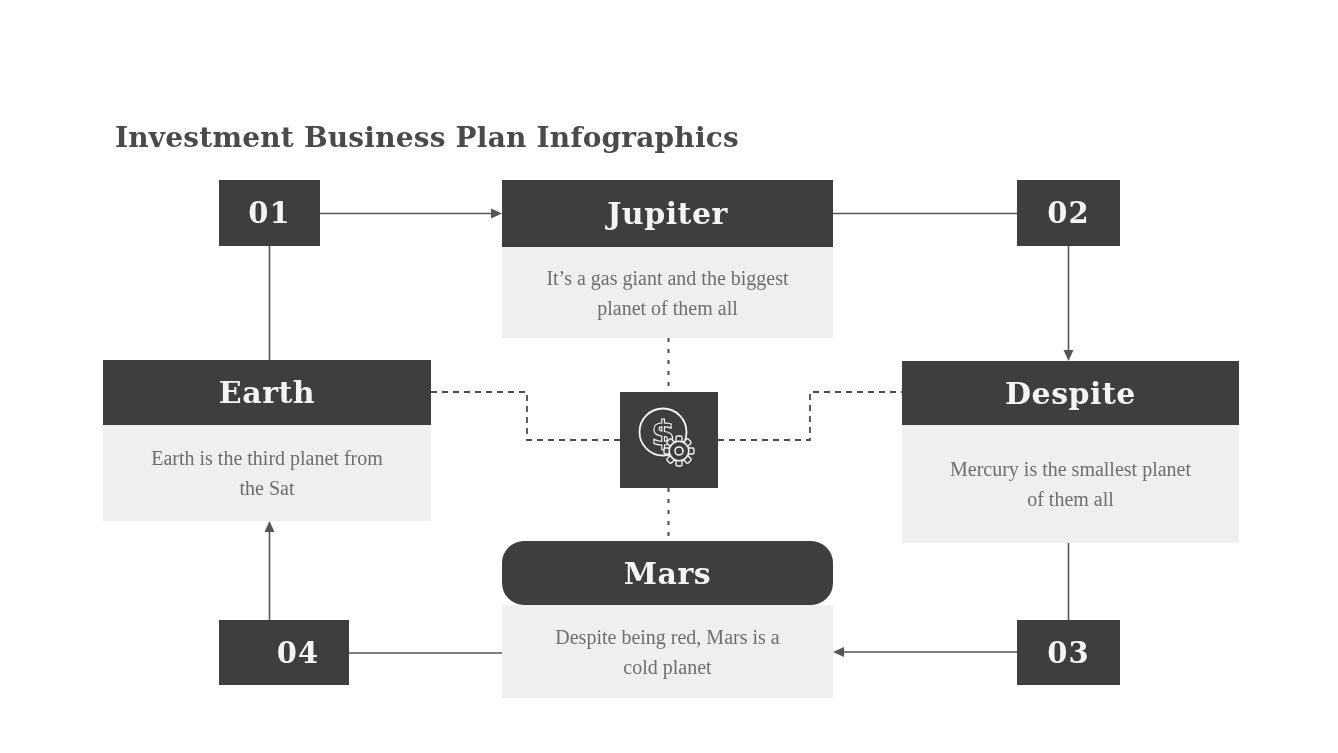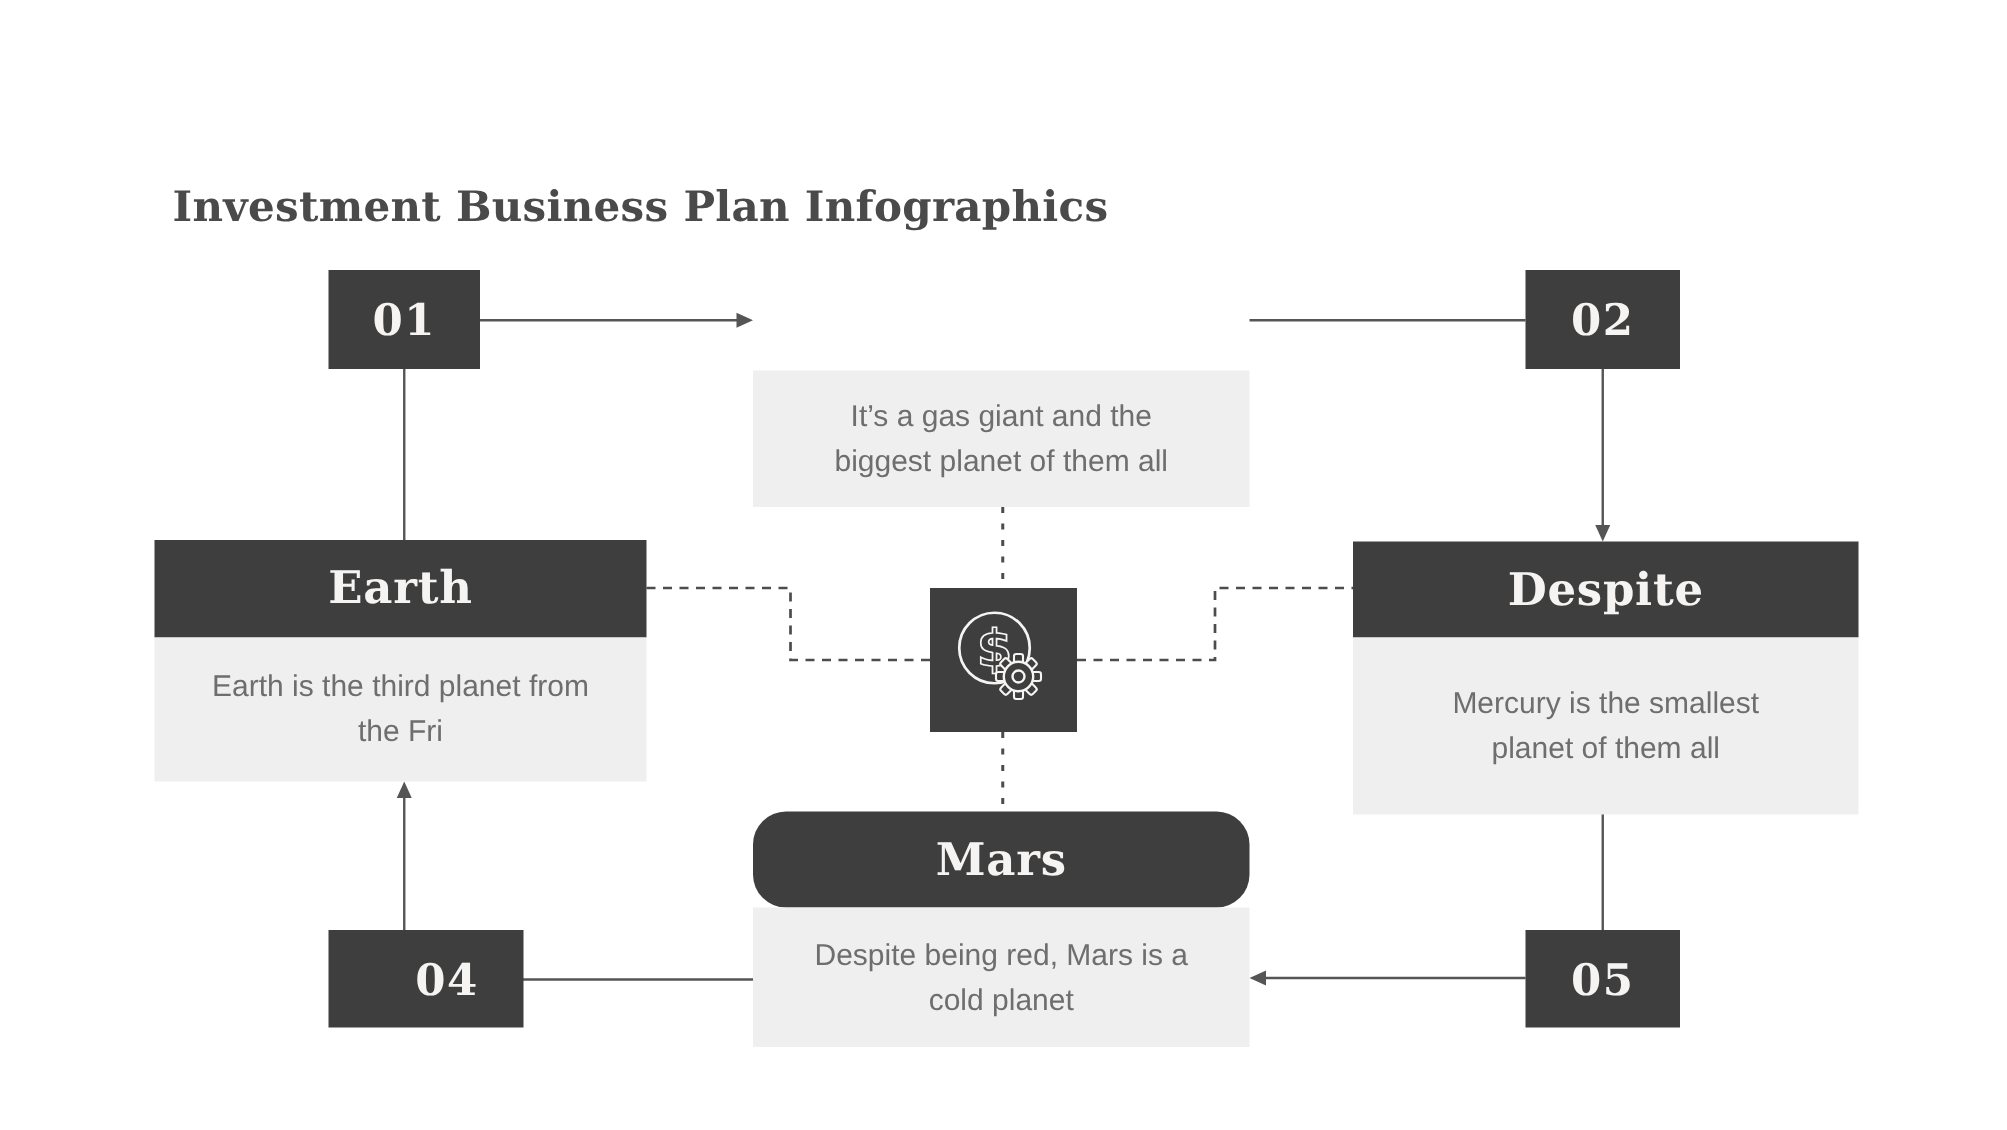--- a/index.html
+++ b/index.html
@@ -29,21 +29,21 @@
     position:absolute; background:var(--box-dark);
     display:flex; align-items:center; justify-content:center;
     color:var(--header-text);
     font-family:"DejaVu Serif","Liberation Serif",serif;
     font-weight:bold;
   }
   .num-box { font-size:29px; letter-spacing:1px; }
   .header-box { font-size:30px; letter-spacing:0.5px; }
   .desc-box {
     position:absolute; background:var(--box-light);
-    display:flex; align-items:center; justify-content:center; text-align:center;
+    display:flex; align-items:center; justify-content:center; text-align:center;font-family:Liberation Serif, serif;
   }
   .desc-box p {
     margin:0; max-width:252px; font-size:20px; line-height:30px; color:var(--body-text);
   }
   .icon-box {
     position:absolute; left:620px; top:366px; width:98px; height:96px;
     background:var(--box-dark);
   }
   .icon-box svg { display:block; width:98px; height:96px; }
   .coin { fill:none; stroke:var(--header-text); stroke-width:1.8; }
@@ -84,35 +84,38 @@
 
   <h1 class="page-title">Investment Business Plan Infographics</h1>
 
   <div class="num-box" style="left:219px; top:154px; width:101px; height:66px;">
     <span>01</span>
   </div>
   <div class="num-box" style="left:1017px; top:154px; width:103px; height:66px;">
     <span>02</span>
   </div>
   <div class="num-box" style="left:1017px; top:594px; width:103px; height:65px;">
-    <span>05</span>
+    <span>03</span>
   </div>
   <div class="num-box" style="left:219px; top:594px; width:102px; height:65px;padding-left:28px;">
     <span>04</span>
   </div>
 
+  <div class="header-box" style="left:502px; top:154px; width:331px; height:67px;">
+    <span>Jupiter</span>
+  </div>
   <div class="desc-box" style="left:502px; top:221px; width:331px; height:91px;">
     <p>It’s a gas giant and the biggest planet of them all</p>
   </div>
 
   <div class="header-box" style="left:103px; top:334px; width:328px; height:65px;">
     <span>Earth</span>
   </div>
   <div class="desc-box" style="left:103px; top:399px; width:328px; height:96px;">
-    <p>Earth is the third planet from the Fri</p>
+    <p>Earth is the third planet from the Sat</p>
   </div>
 
   <div class="header-box" style="left:902px; top:335px; width:337px; height:64px;">
     <span>Despite</span>
   </div>
   <div class="desc-box" style="left:902px; top:399px; width:337px; height:118px;">
     <p>Mercury is the smallest planet of them all</p>
   </div>
 
   <div class="header-box" style="left:502px; top:515px; width:331px; height:64px;border-radius:22px;">

